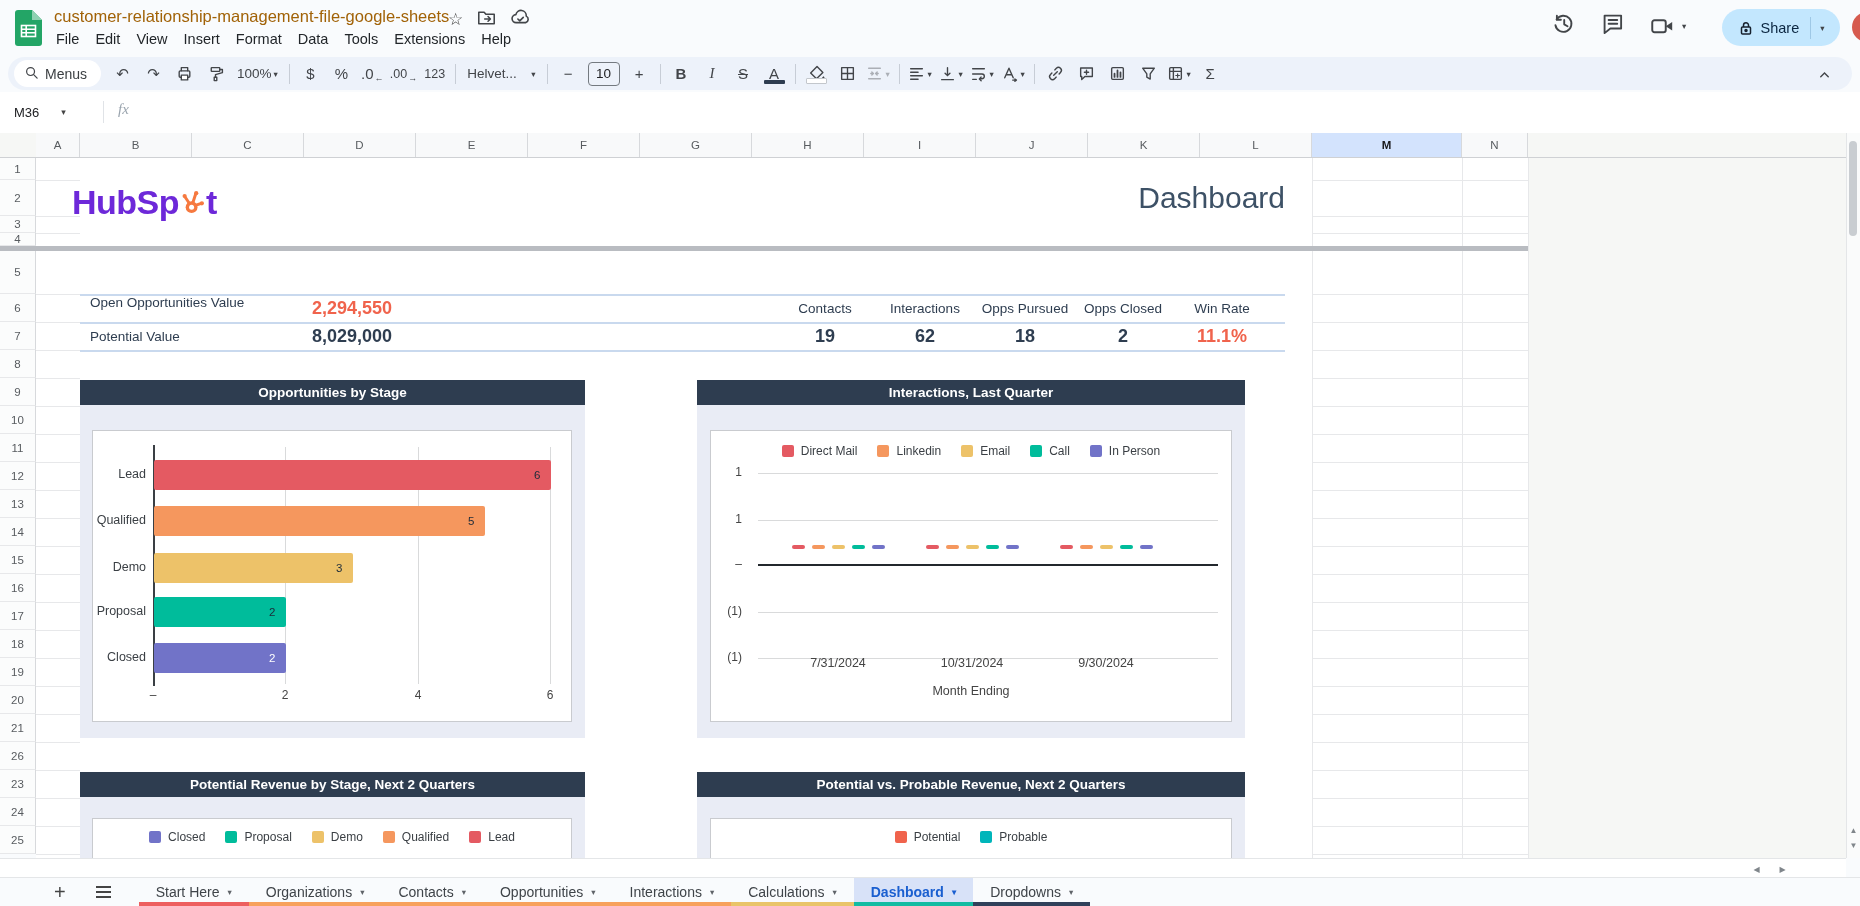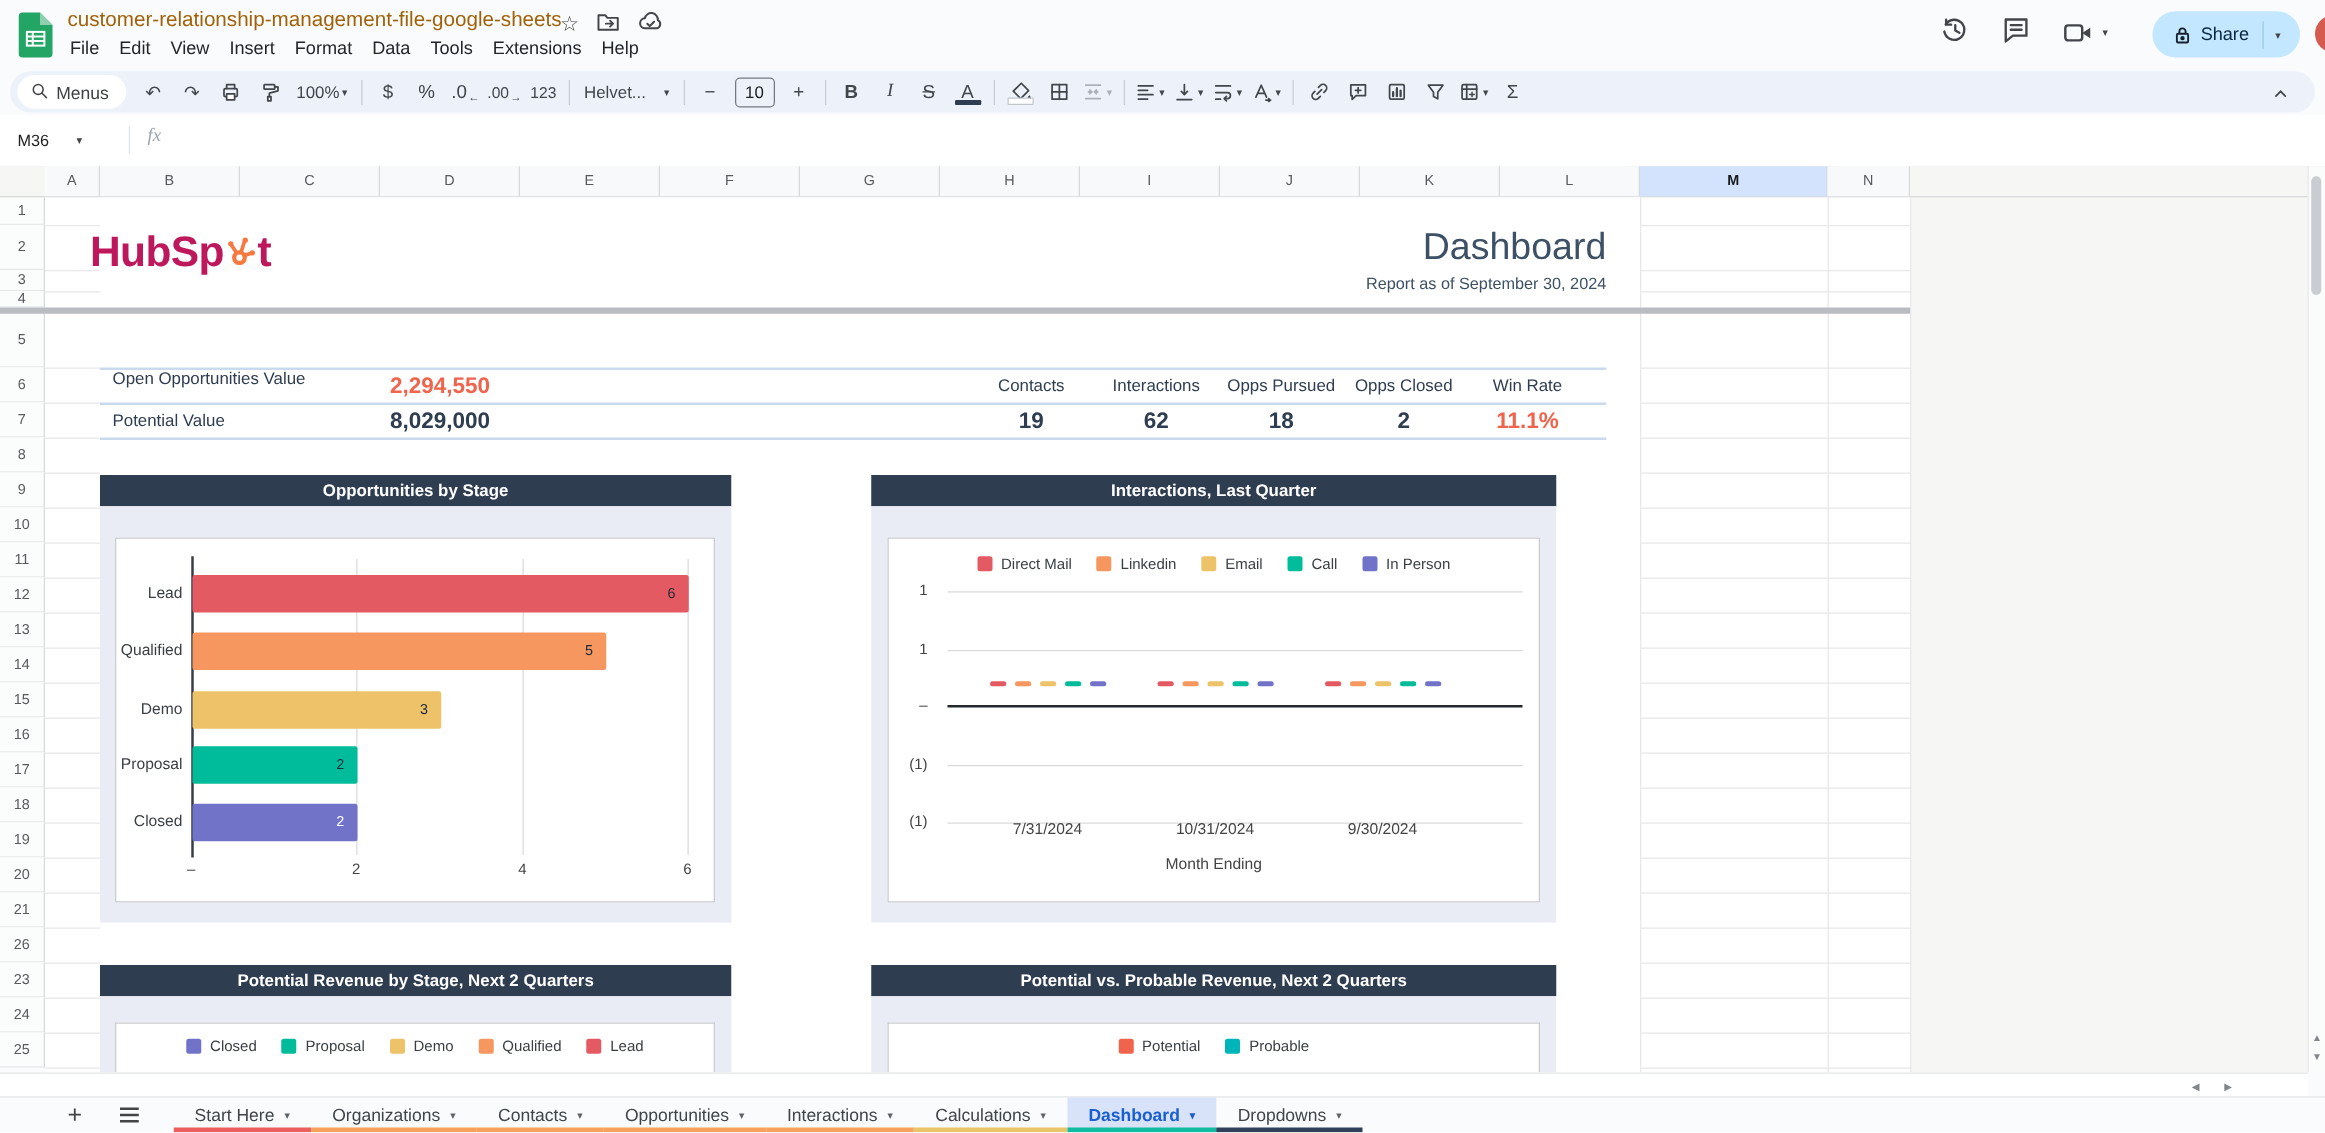--- a/index.html
+++ b/index.html
@@ -46,21 +46,21 @@
   .colcell.sel{background:#d3e3fd;color:#18191b;font-weight:bold;}
   .rowcell{position:absolute;left:0;width:36px;background:#fbfcfc;border-right:1px solid #d7d9dc;border-bottom:1px solid #e7e8ea;
            display:flex;align-items:center;justify-content:center;font-size:11.5px;color:#575b5f;box-sizing:border-box;}
   .gridbg{position:absolute;left:36px;top:158px;width:1492px;height:700px;background:#fff;}
   .graybg{position:absolute;left:1528px;top:158px;width:318px;height:700px;background:#f6f7f5;}
   .gline{position:absolute;background:#e7e8ea;}
   .frozen{position:absolute;left:0;top:246px;width:1528px;height:5px;background:#b9bcc1;}
   
   .whitecover{position:absolute;left:80px;top:158px;width:1232px;height:700px;background:#fff;}
   .logo{position:absolute;left:72px;top:183px;display:flex;align-items:flex-start;
-        font-size:34px;font-weight:800;color:#be185d;letter-spacing:-0.5px;line-height:38px;}
+        font-size:34px;font-weight:800;color:#6d28d9;letter-spacing:-0.5px;line-height:38px;}
   .dash-title{position:absolute;left:685px;top:181px;width:600px;text-align:right;
               font-size:30px;font-weight:500;color:#3d5166;}
   .dash-sub{position:absolute;left:685px;top:219px;width:600px;text-align:right;font-size:13px;color:#3d5166;}
   .kline{position:absolute;left:80px;width:1205px;height:2px;background:#c9d9ee;}
   .kpi-lbl{position:absolute;font-size:13.5px;color:#2e3d50;display:flex;align-items:center;}
   .kpi-val{position:absolute;font-size:18px;font-weight:bold;color:#2e3d50;display:flex;align-items:center;justify-content:center;}
   .secbar{position:absolute;height:25px;background:#2e3d50;color:#fff;font-size:13.5px;font-weight:bold;
           display:flex;align-items:center;justify-content:center;}
   .panel{position:absolute;background:#e9ecf5;}
   .card{position:absolute;background:#fff;border:1px solid #c9cbcf;box-sizing:border-box;}
@@ -448,21 +448,20 @@
           <circle cx="5" cy="7.5" r="2.3" fill="#f6793f"></circle>
           <circle cx="17.5" cy="4.4" r="2.3" fill="#f6793f"></circle>
           <circle cx="23.6" cy="15.3" r="2.3" fill="#f6793f"></circle>
           <circle cx="12.5" cy="19.5" r="6.4" fill="#f6793f"></circle>
           <circle cx="12.5" cy="19.5" r="2.7" fill="#ffffff"></circle>
         </svg>
     </span>
     <span>t</span>
   </div>
   <div class="dash-title">Dashboard</div>
-  <div class="dash-sub">Report as of September 30, 2024</div>
 
   <div class="kline" style="top:294px;"></div>
   <div class="kline" style="top:322px;"></div>
   <div class="kline" style="top:350px;"></div>
   <div id="kpis">
       <div class="kpi-lbl" style="left: 90px; top: 294px; height: 17px;">Open Opportunities Value</div>
       <div class="kpi-val" style="left: 272px; top: 294px; width: 160px; height: 28px; color: rgb(240, 99, 76);">2,294,550</div>
       <div class="kpi-lbl" style="left: 90px; top: 322px; height: 28px;">Potential Value</div>
       <div class="kpi-val" style="left: 272px; top: 322px; width: 160px; height: 28px;">8,029,000</div>
       <div class="kpi-lbl" style="left: 765px; top: 294px; width: 120px; height: 28px; justify-content: center;">Contacts</div>

